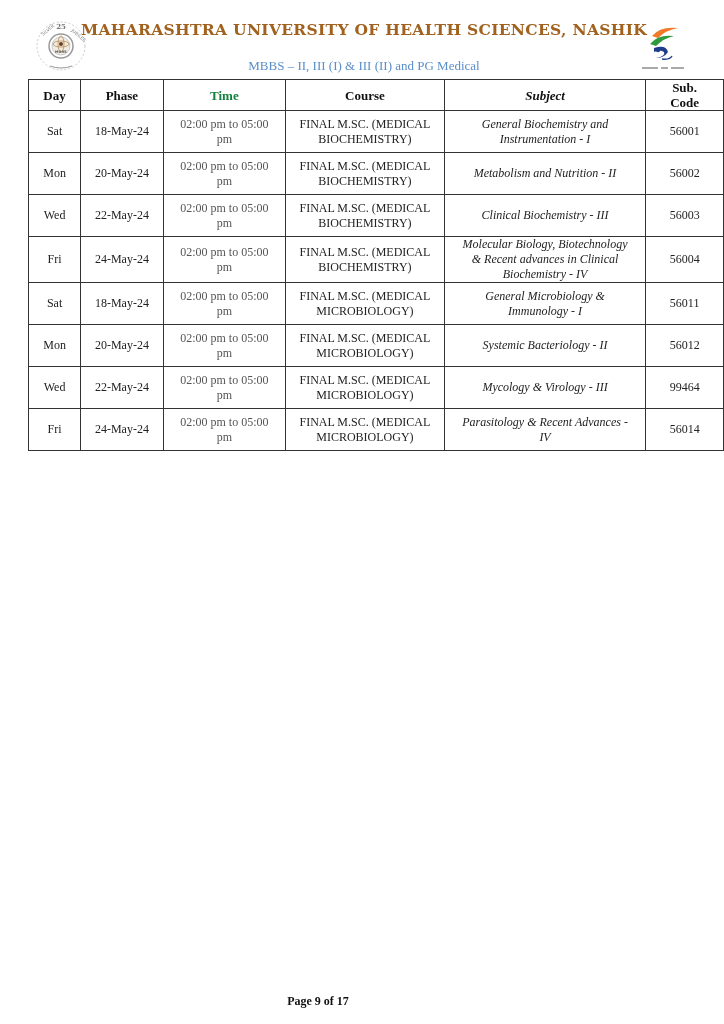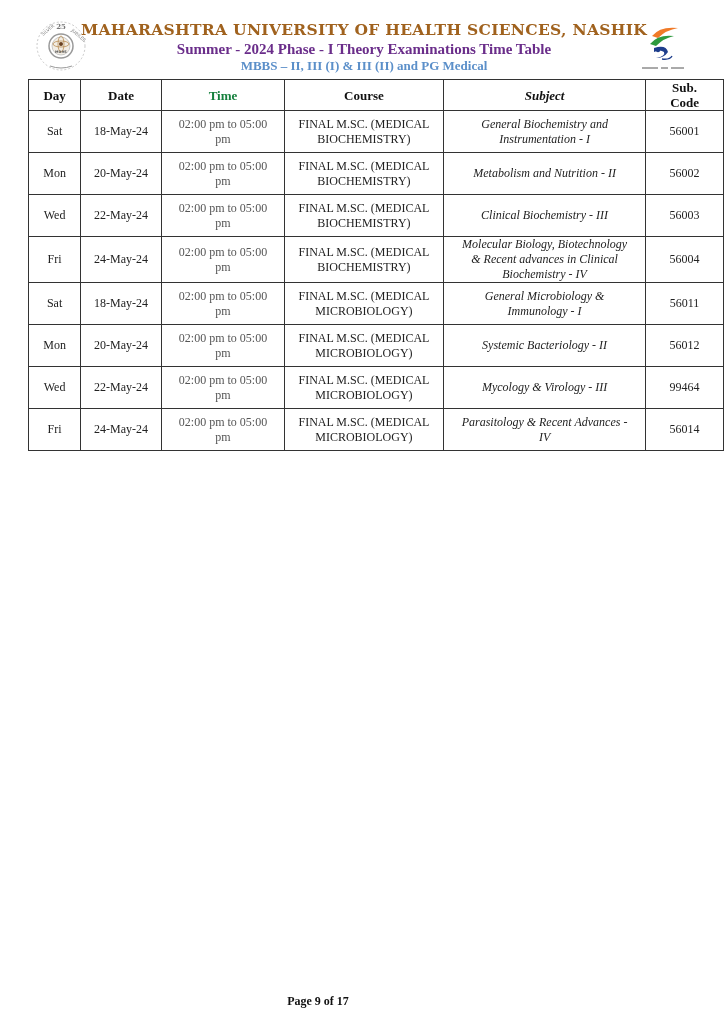--- a/index.html
+++ b/index.html
@@ -2,21 +2,21 @@
 <html><head>
   <meta charset="utf-8">
   <style>
     html, body { margin: 0; padding: 0; background: #ffffff; }
     body { width: 724px; height: 1024px; position: relative; overflow: hidden; font-family: "Liberation Serif", serif; color: #111; }
     .header { position: absolute; left: 0; top: 0; width: 724px; height: 78px; }
     .logo-left { position: absolute; left: 30px; top: 20px; width: 62px; height: 52px; }
     .logo-right { position: absolute; left: 638px; top: 22px; width: 50px; height: 52px; }
     .title { position: absolute; left: 0; width: 724px; top: 20px; text-align: center; font-family: "DejaVu Serif", serif; font-size: 15.5px; font-weight: bold; color: #a0621e; letter-spacing: 0.3px; line-height: 20px; }
     .subtitle { position: absolute; left: 0; width: 724px; top: 40px; text-align: center; font-family: "Liberation Serif", serif; font-size: 15px; font-weight: bold; color: #6a2d8a; line-height: 18px; }
-    .subsubtitle { position: absolute; left: 0; width: 724px; top: 58px; text-align: center; font-family: "Liberation Serif", serif; font-size: 13px; font-weight: bold; color: #5b8fc9; line-height: 16px; }
+    .subsubtitle { position: absolute; left: 0; width: 724px; top: 58px; text-align: center; font-family: "Liberation Serif", serif; font-size: 13px; font-weight: normal; color: #5b8fc9; line-height: 16px; }
     .title, .subtitle, .subsubtitle { padding-left: 4px; box-sizing: border-box; }
     table.tt { position: absolute; left: 28px; top: 79px; border-collapse: collapse; font-family: "Liberation Serif", serif; font-size: 12px; color: #222; }
     table.tt th, table.tt td { border: 1.6px solid #333; text-align: center; vertical-align: middle; padding: 0 12px; line-height: 15px; }
     table.tt th { font-weight: bold; font-size: 13px; height: 30px; color: #111; }
     table.tt td { height: 41px; }
     .c-day { width: 29px; }
     .c-date { width: 68px; }
     .c-time { width: 126px; color: #555; }
     .c-course { width: 149px; }
     .c-subject { width: 218px; font-style: italic; }
@@ -37,42 +37,41 @@
       <circle cx="31" cy="24" r="2" fill="#6a4020"></circle>
       <text x="31" y="33" font-size="3.5" text-anchor="middle" fill="#555" font-family="DejaVu Sans, sans-serif" font-weight="bold">MUHS</text>
       <text x="31" y="9" font-size="7" text-anchor="middle" fill="#777" font-family="DejaVu Serif, serif" font-weight="bold">25</text>
       <text x="13" y="16" font-size="4.5" fill="#888" font-family="DejaVu Sans, sans-serif" transform="rotate(-40 13 16)">SILVER</text>
       <text x="41" y="11" font-size="4.5" fill="#888" font-family="DejaVu Sans, sans-serif" transform="rotate(40 41 11)">JUBILEE</text>
       <path d="M20 46 Q31 50 42 46" fill="none" stroke="#999" stroke-width="1"></path>
     </svg>
   </div>
 
   <div class="title">MAHARASHTRA UNIVERSITY OF HEALTH SCIENCES, NASHIK</div>
-  <div class="subtitle">Summer - 2024 Phase - I Theory Examinations Time Table</div>
   <div class="subsubtitle">MBBS – II, III (I) &amp; III (II) and PG Medical</div>
 
   <div class="logo-right">
     <svg width="50" height="52" viewBox="0 0 50 52">
       <path d="M14 14 Q22 4 40 6 Q28 8 20 16 Z" fill="#f07a28"></path>
       <path d="M12 22 Q20 12 36 14 Q26 16 18 24 Z" fill="#2e9a3e"></path>
       <path d="M16 26 Q28 22 30 30 Q26 36 18 36 Q28 34 26 30 Q22 27 16 30 Z" fill="#1e3e8c"></path>
       <circle cx="20" cy="28" r="2.2" fill="#1e3e8c"></circle>
       <path d="M24 37 Q32 38 34 34" fill="none" stroke="#1e3e8c" stroke-width="1.4"></path>
       <line x1="4" y1="46" x2="20" y2="46" stroke="#555" stroke-width="1"></line>
       <line x1="23" y1="46" x2="30" y2="46" stroke="#555" stroke-width="1"></line>
       <line x1="33" y1="46" x2="46" y2="46" stroke="#555" stroke-width="1"></line>
     </svg>
   </div>
 </div>
 
 <table class="tt">
   <thead>
     <tr>
       <th class="c-day">Day</th>
-      <th class="c-date">Date</th>
+      <th class="c-date">Phase</th>
       <th class="c-time" style="color:#15803d">Time</th>
       <th class="c-course">Course</th>
       <th class="c-subject">Subject</th>
       <th class="c-code"><span style="display:inline-block;width:40px;">Sub. Code</span></th>
     </tr>
   </thead>
   <tbody>
     <tr>
       <td class="c-day">Sat</td>
       <td class="c-date">18-May-24</td>

